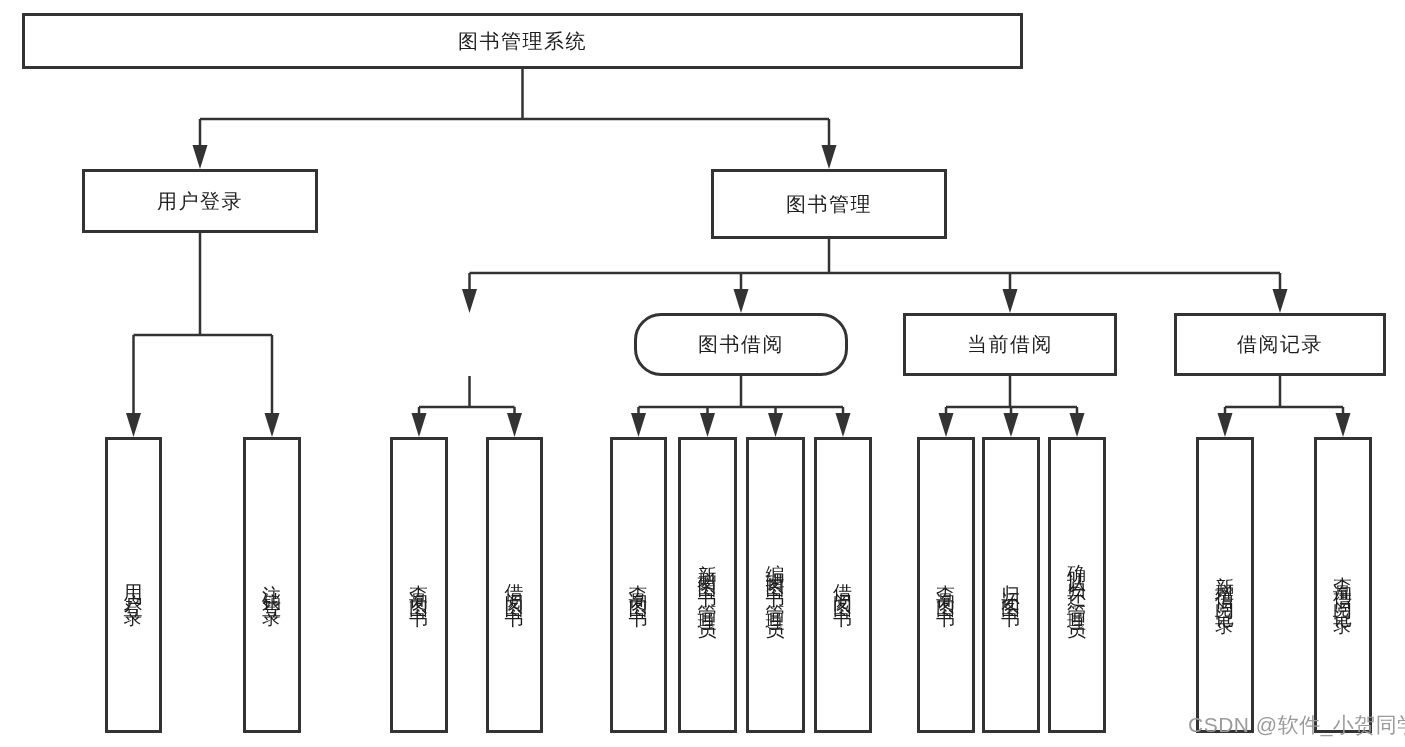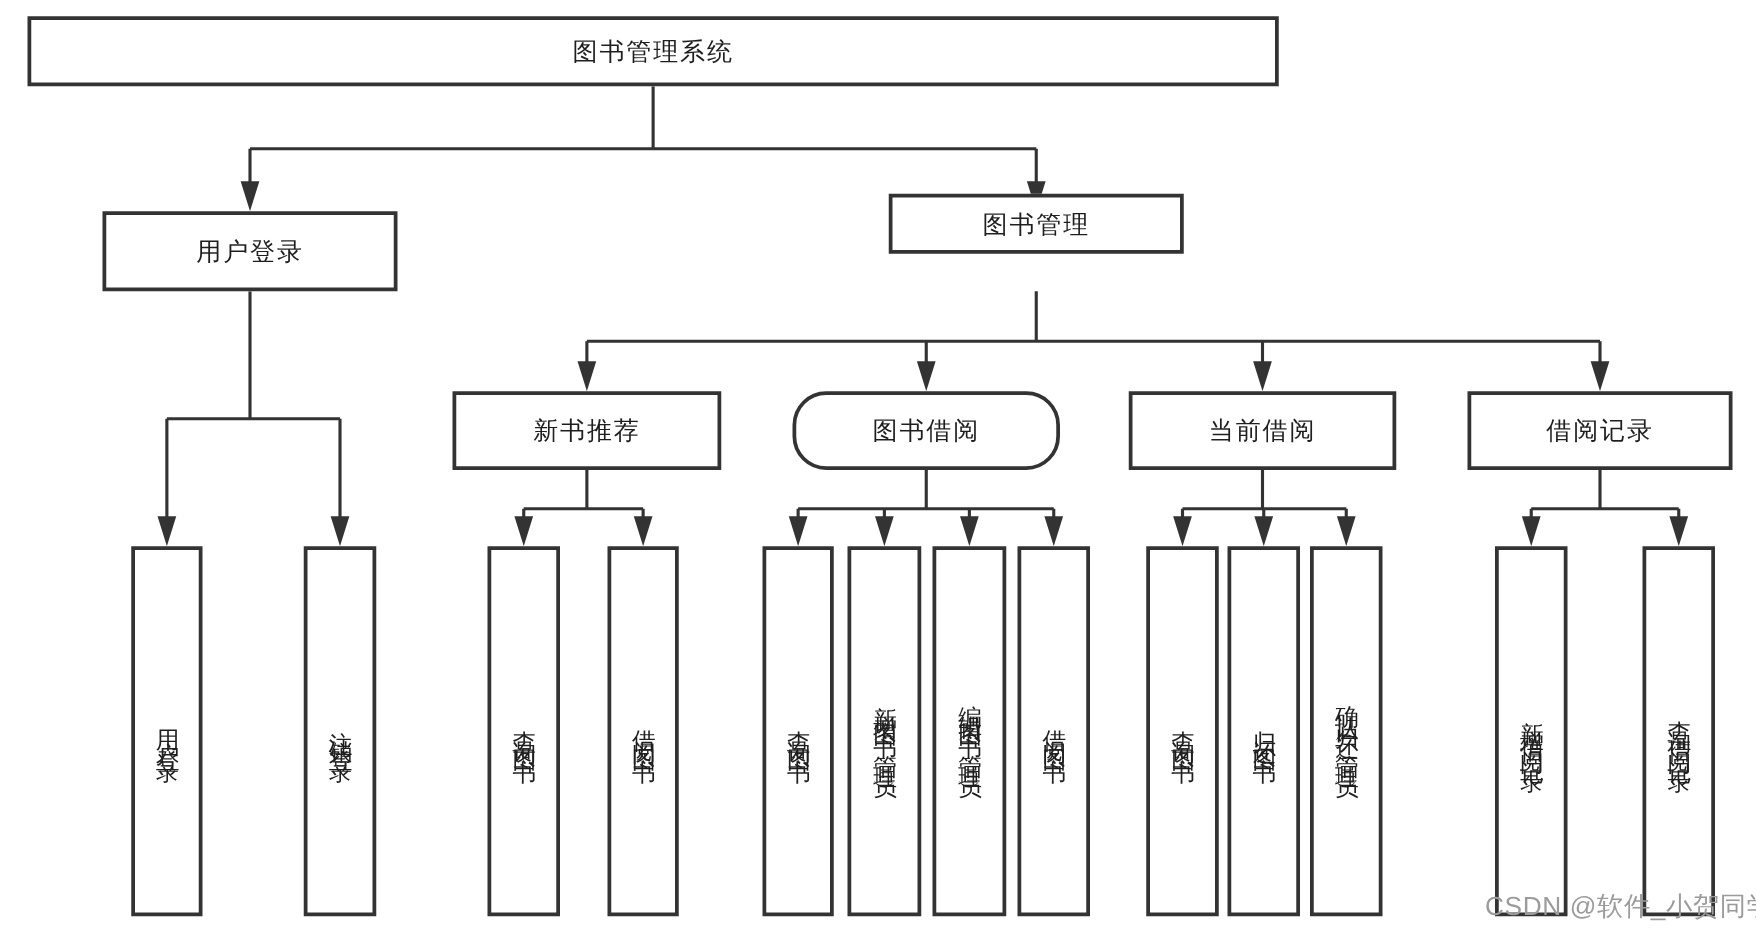--- a/index.html
+++ b/index.html
@@ -49,25 +49,22 @@
       <polygon points="1335.5,413 1350.5,413 1343,437" fill="#333333"></polygon>
       <path d="M522.5 69 V119 M200 119 H829 M200 119 V151 M829 119 V151 M200 233 V335 M133.5 335 H272 M133.5 335 V419 M272 335 V419 M829 233 V273 M469.5 273 H1280 M469.5 273 V295 M741 273 V295 M1010 273 V295 M1280 273 V295 M469.5 376 V407 M419 407 H514.5 M419 407 V419 M514.5 407 V419 M741 376 V407 M638.5 407 H843 M638.5 407 V419 M707.5 407 V419 M775.5 407 V419 M843 407 V419 M1010 376 V407 M946 407 H1077 M946 407 V419 M1011 407 V419 M1077 407 V419 M1280 376 V407 M1225 407 H1343 M1225 407 V419 M1343 407 V419" fill="none" stroke="#333333" stroke-width="2.5"></path>
     </svg>
   <div id="watermark" style="color: rgb(155, 155, 155);">CSDN @软件_小贺同学</div>
 <div class="node h" style="left: 22px; top: 13px; width: 1001px; height: 56px; border-color: rgb(51, 51, 51); color: rgb(30, 30, 30);">
       <span class="lbl">图书管理系统</span>
     </div>
     <div class="node h" style="left: 82px; top: 169px; width: 236px; height: 64px; border-color: rgb(51, 51, 51); color: rgb(30, 30, 30);">
       <span class="lbl">用户登录</span>
     </div>
-    <div class="node h" style="left: 711px; top: 155px; width: 236px; height: 48px; border-color: rgb(51, 51, 51); color: rgb(30, 30, 30);">
+    <div class="node h" style="left: 711px; top: 169px; width: 236px; height: 70px; border-color: rgb(51, 51, 51); color: rgb(30, 30, 30);">
       <span class="lbl">图书管理</span>
-    </div>
-    <div class="node h" style="left: 362px; top: 313px; width: 215px; height: 63px; border-color: rgb(51, 51, 51); color: rgb(30, 30, 30);">
-      <span class="lbl">新书推荐</span>
     </div>
     <div class="node h" style="left: 634px; top: 313px; width: 214px; height: 63px; border-color: rgb(51, 51, 51); color: rgb(30, 30, 30); border-radius: 27px;">
       <span class="lbl">图书借阅</span>
     </div>
     <div class="node h" style="left: 903px; top: 313px; width: 214px; height: 63px; border-color: rgb(51, 51, 51); color: rgb(30, 30, 30);">
       <span class="lbl">当前借阅</span>
     </div>
     <div class="node h" style="left: 1174px; top: 313px; width: 212px; height: 63px; border-color: rgb(51, 51, 51); color: rgb(30, 30, 30);">
       <span class="lbl">借阅记录</span>
     </div>

